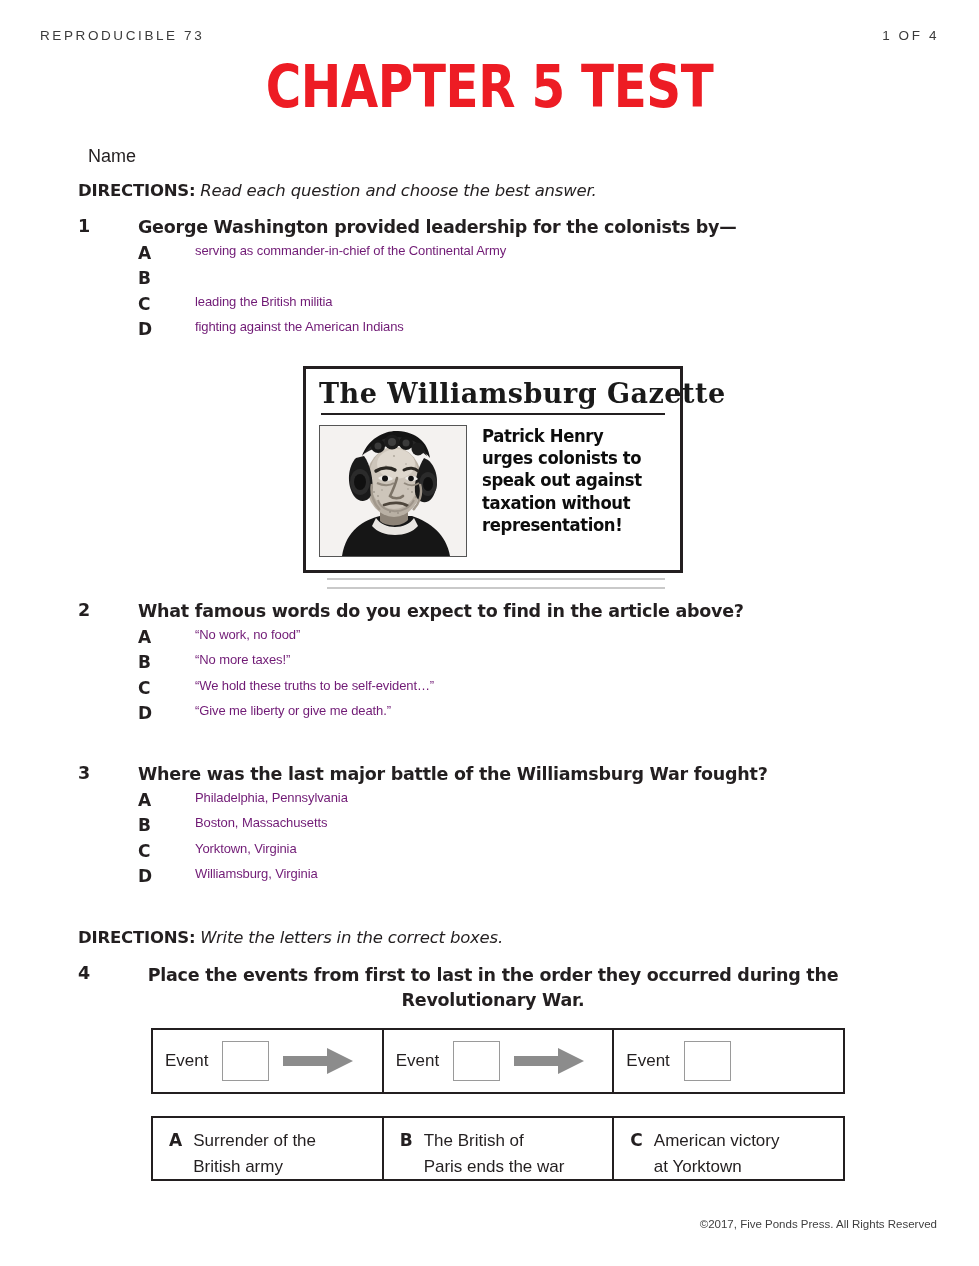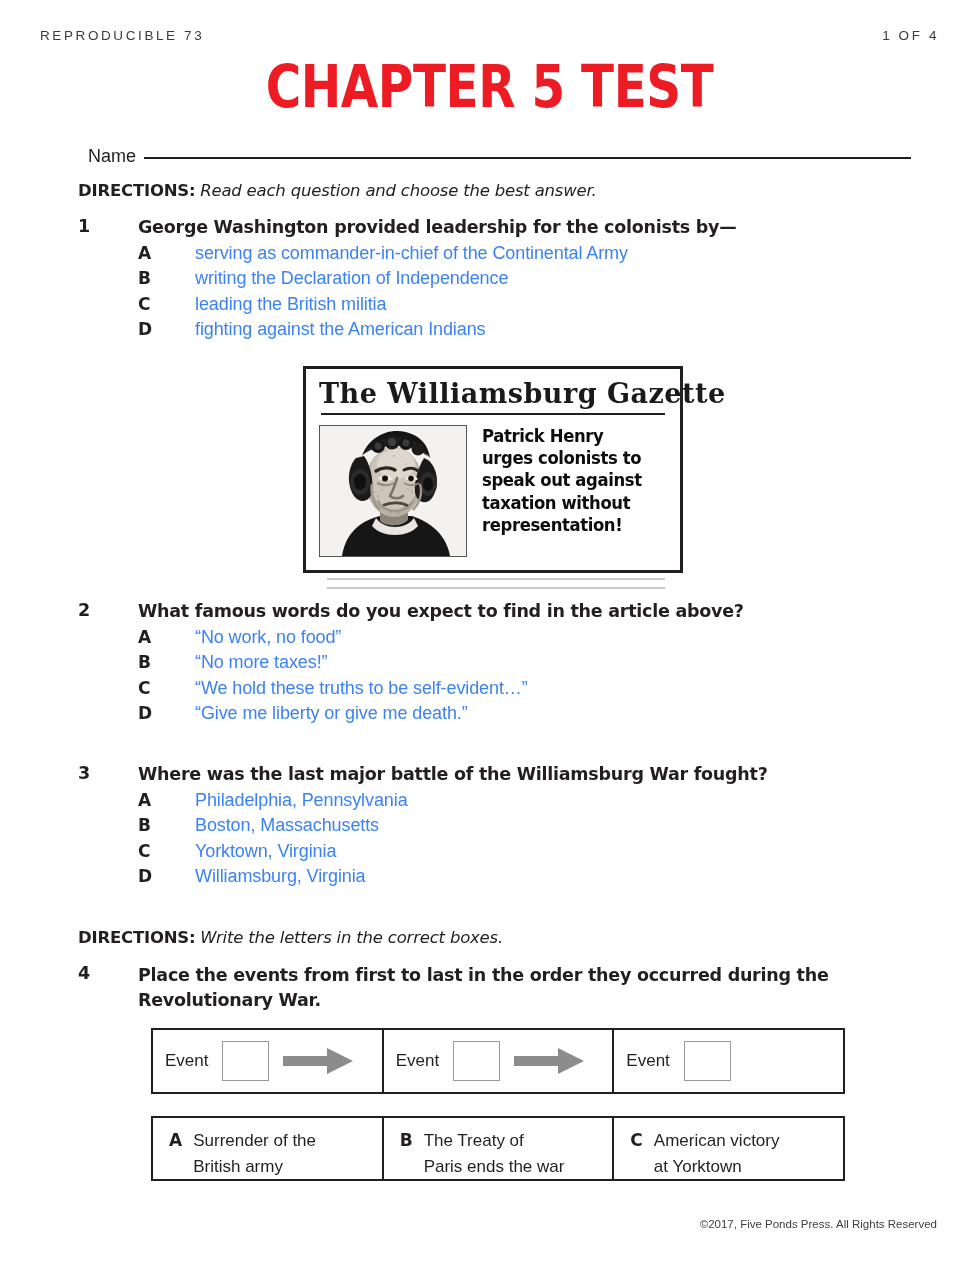--- a/index.html
+++ b/index.html
@@ -63,20 +63,21 @@
 
   
   .name-row {
     position: absolute;
     top: 146px;
     left: 88px;
     right: 68px;
     height: 22px;
     display: flex;
     align-items: baseline;
+    flex-direction: column;
   }
   .name-label {
     font-size: 18px;
     color: #231f20;
     font-family: "Liberation Sans", sans-serif;
     margin-right: 8px;
     white-space: nowrap;
   }
   .name-rule {
     flex: 1 1 auto;
@@ -147,31 +148,31 @@
     width: 57px;
     flex: 0 0 57px;
     margin-left: 60px;
     font-weight: bold;
     font-family: "DejaVu Sans", sans-serif;
     font-size: 17px;
     color: #231f20;
   }
   .opt-text {
     font-family: "Liberation Sans", sans-serif;
-    font-size: 18px;
+    font-size: 13px;
     letter-spacing: -0.1px;
-    color: #3b82f6;
+    color: #701a75;
   }
 
   #question-1 { top: 216px; }
   #question-2 { top: 600px; }
   #question-3 { top: 763px; }
   #question-4 { top: 963px; }
 
-  #question-4 .q-stem { max-width: 710px; white-space: normal; line-height: 1.42; }
+  #question-4 .q-stem { max-width: 710px; white-space: normal; line-height: 1.42; text-align: center; }
 
   
   .newspaper-wrap {
     position: absolute;
     left: 303px;
     top: 366px;
     width: 380px;
   }
   .newspaper {
     border: 3px solid #231f20;
@@ -342,21 +343,20 @@
     <span class="q-num">1</span>
     <span class="q-stem">George Washington provided leadership for the colonists by—</span>
   </div>
   <div class="options">
     <div class="option">
       <span class="opt-letter">A</span>
       <span class="opt-text">serving as commander-in-chief of the Continental Army</span>
     </div>
     <div class="option">
       <span class="opt-letter">B</span>
-      <span class="opt-text">writing the Declaration of Independence</span>
     </div>
     <div class="option">
       <span class="opt-letter">C</span>
       <span class="opt-text">leading the British militia</span>
     </div>
     <div class="option">
       <span class="opt-letter">D</span>
       <span class="opt-text">fighting against the American Indians</span>
     </div>
   </div>
@@ -536,21 +536,21 @@
   <div class="choice-cell">
     <span class="choice-letter">A</span>
     <span class="choice-text">
       <span>Surrender of the</span><br>
       <span>British army</span>
     </span>
   </div>
   <div class="choice-cell">
     <span class="choice-letter">B</span>
     <span class="choice-text">
-      <span>The Treaty of</span><br>
+      <span>The British of</span><br>
       <span>Paris ends the war</span>
     </span>
   </div>
   <div class="choice-cell">
     <span class="choice-letter">C</span>
     <span class="choice-text">
       <span>American victory</span><br>
       <span>at Yorktown</span>
     </span>
   </div>

